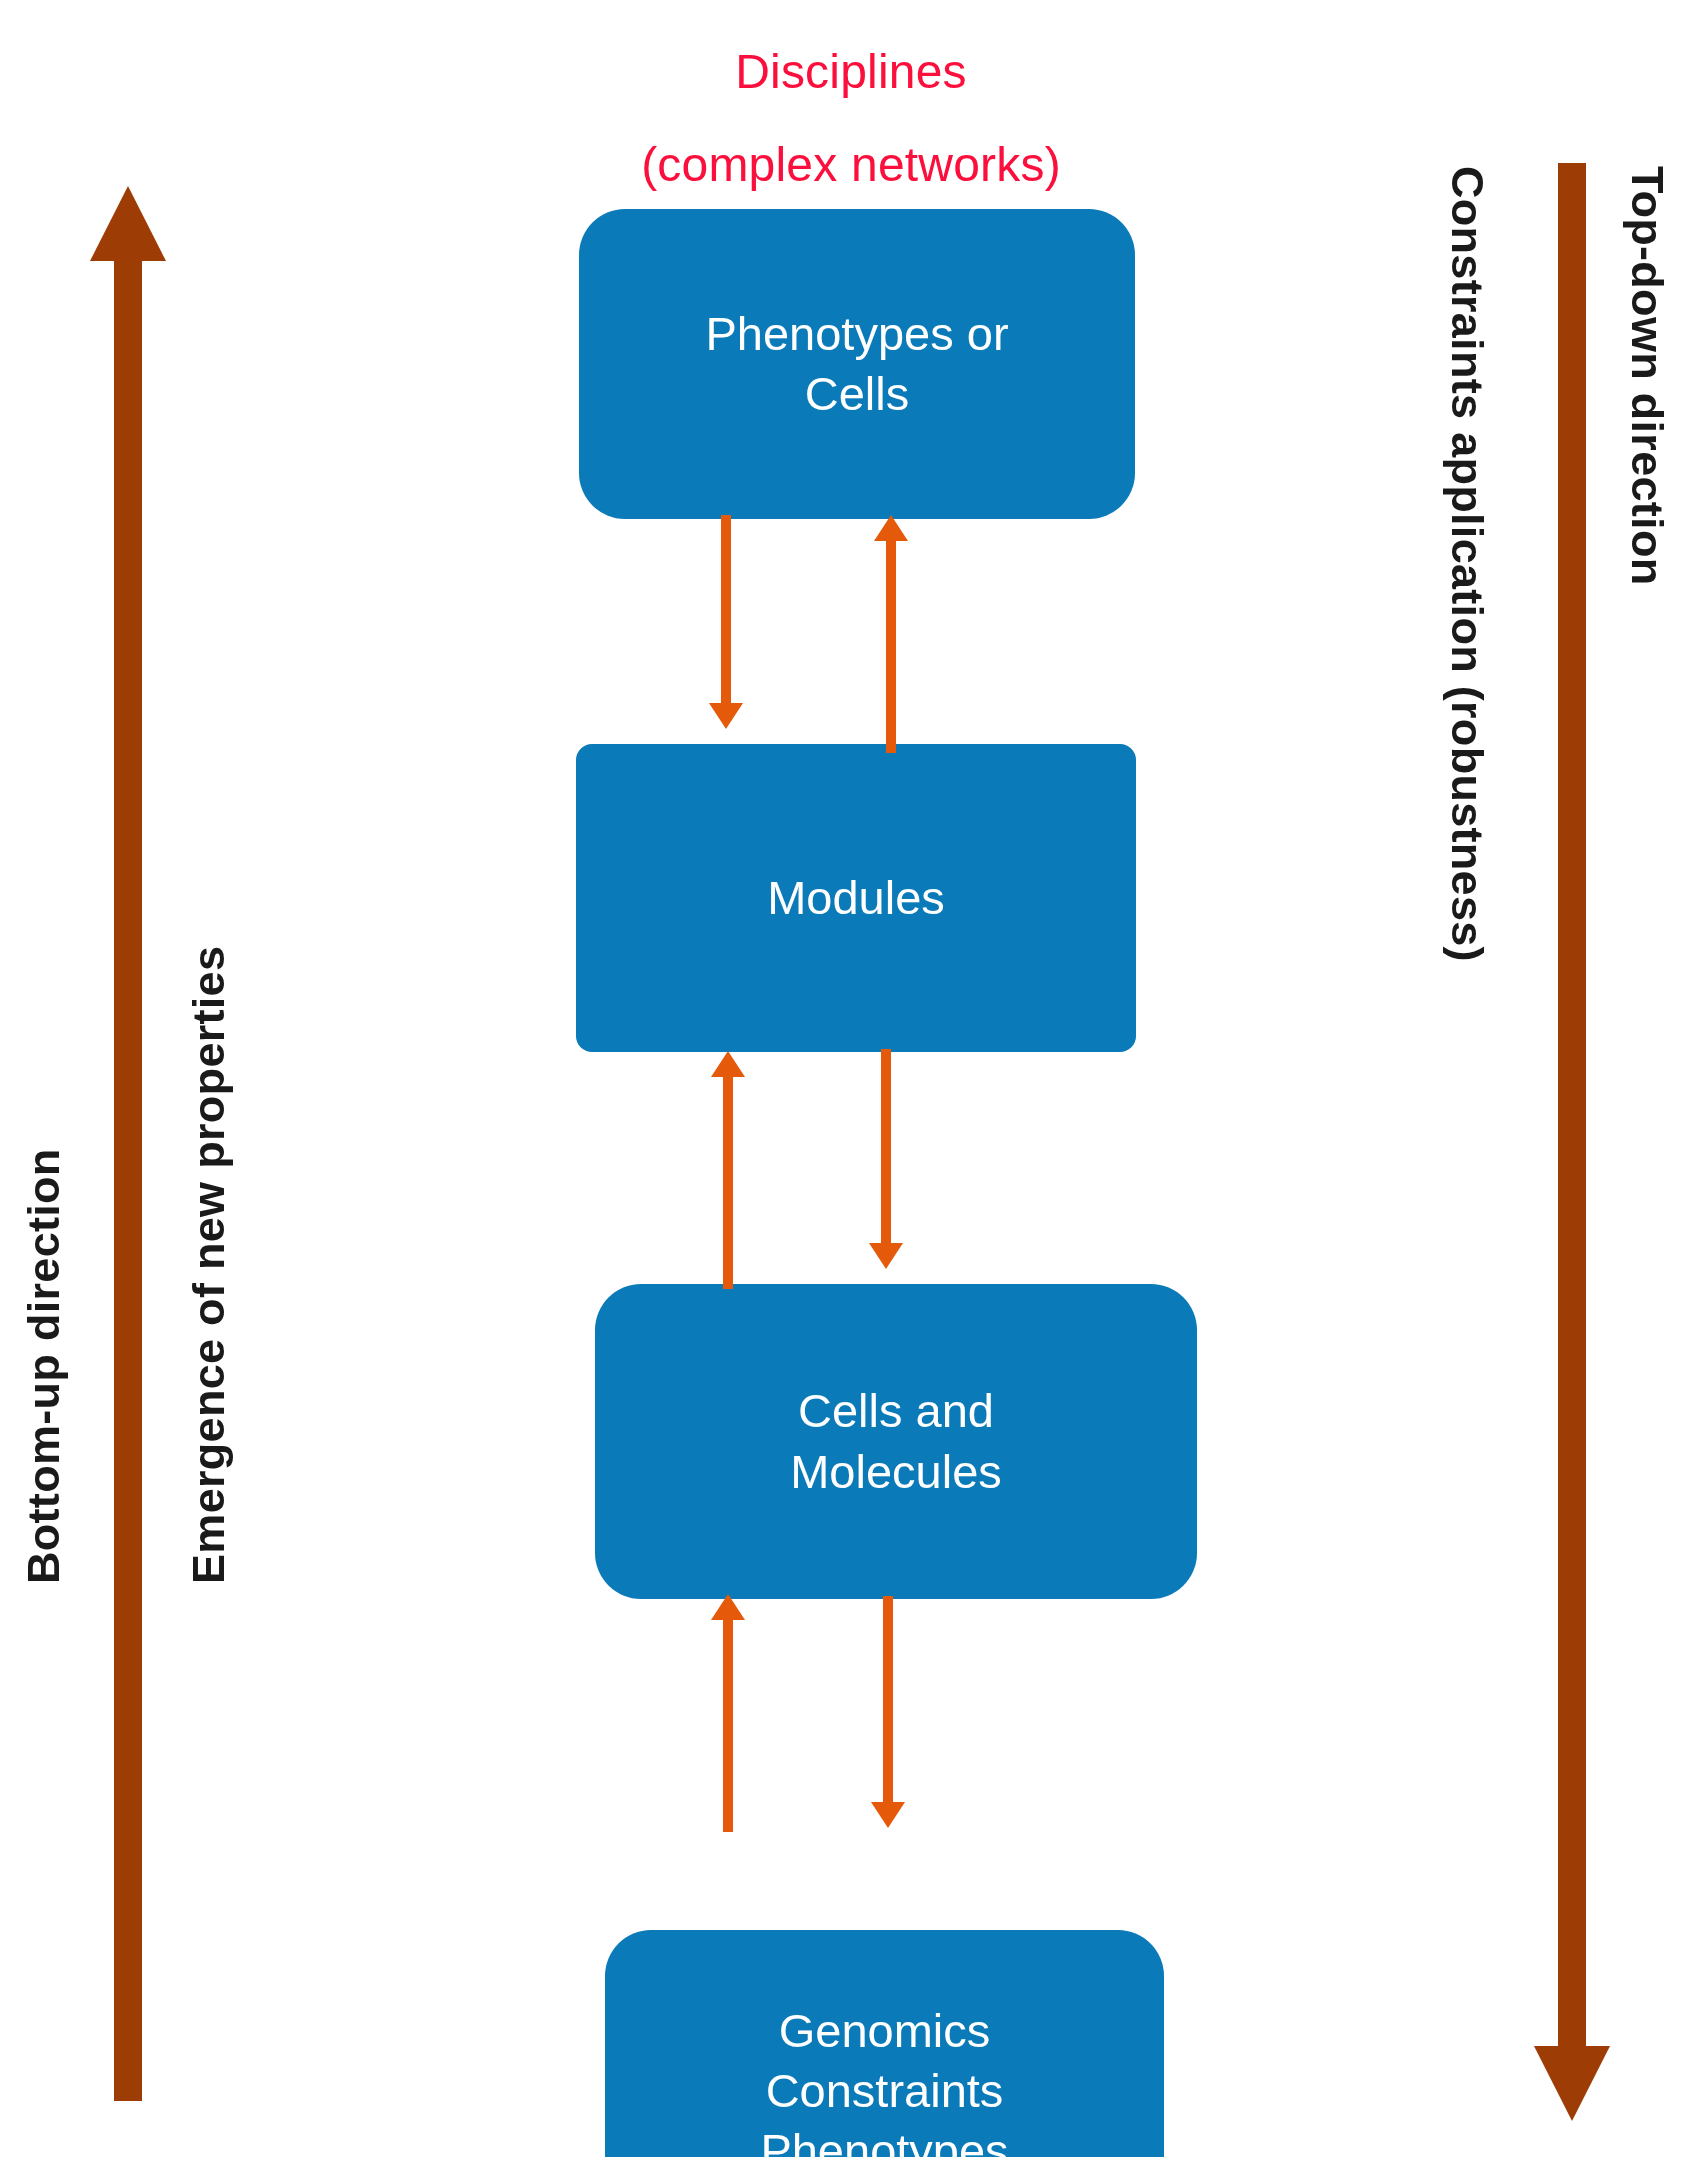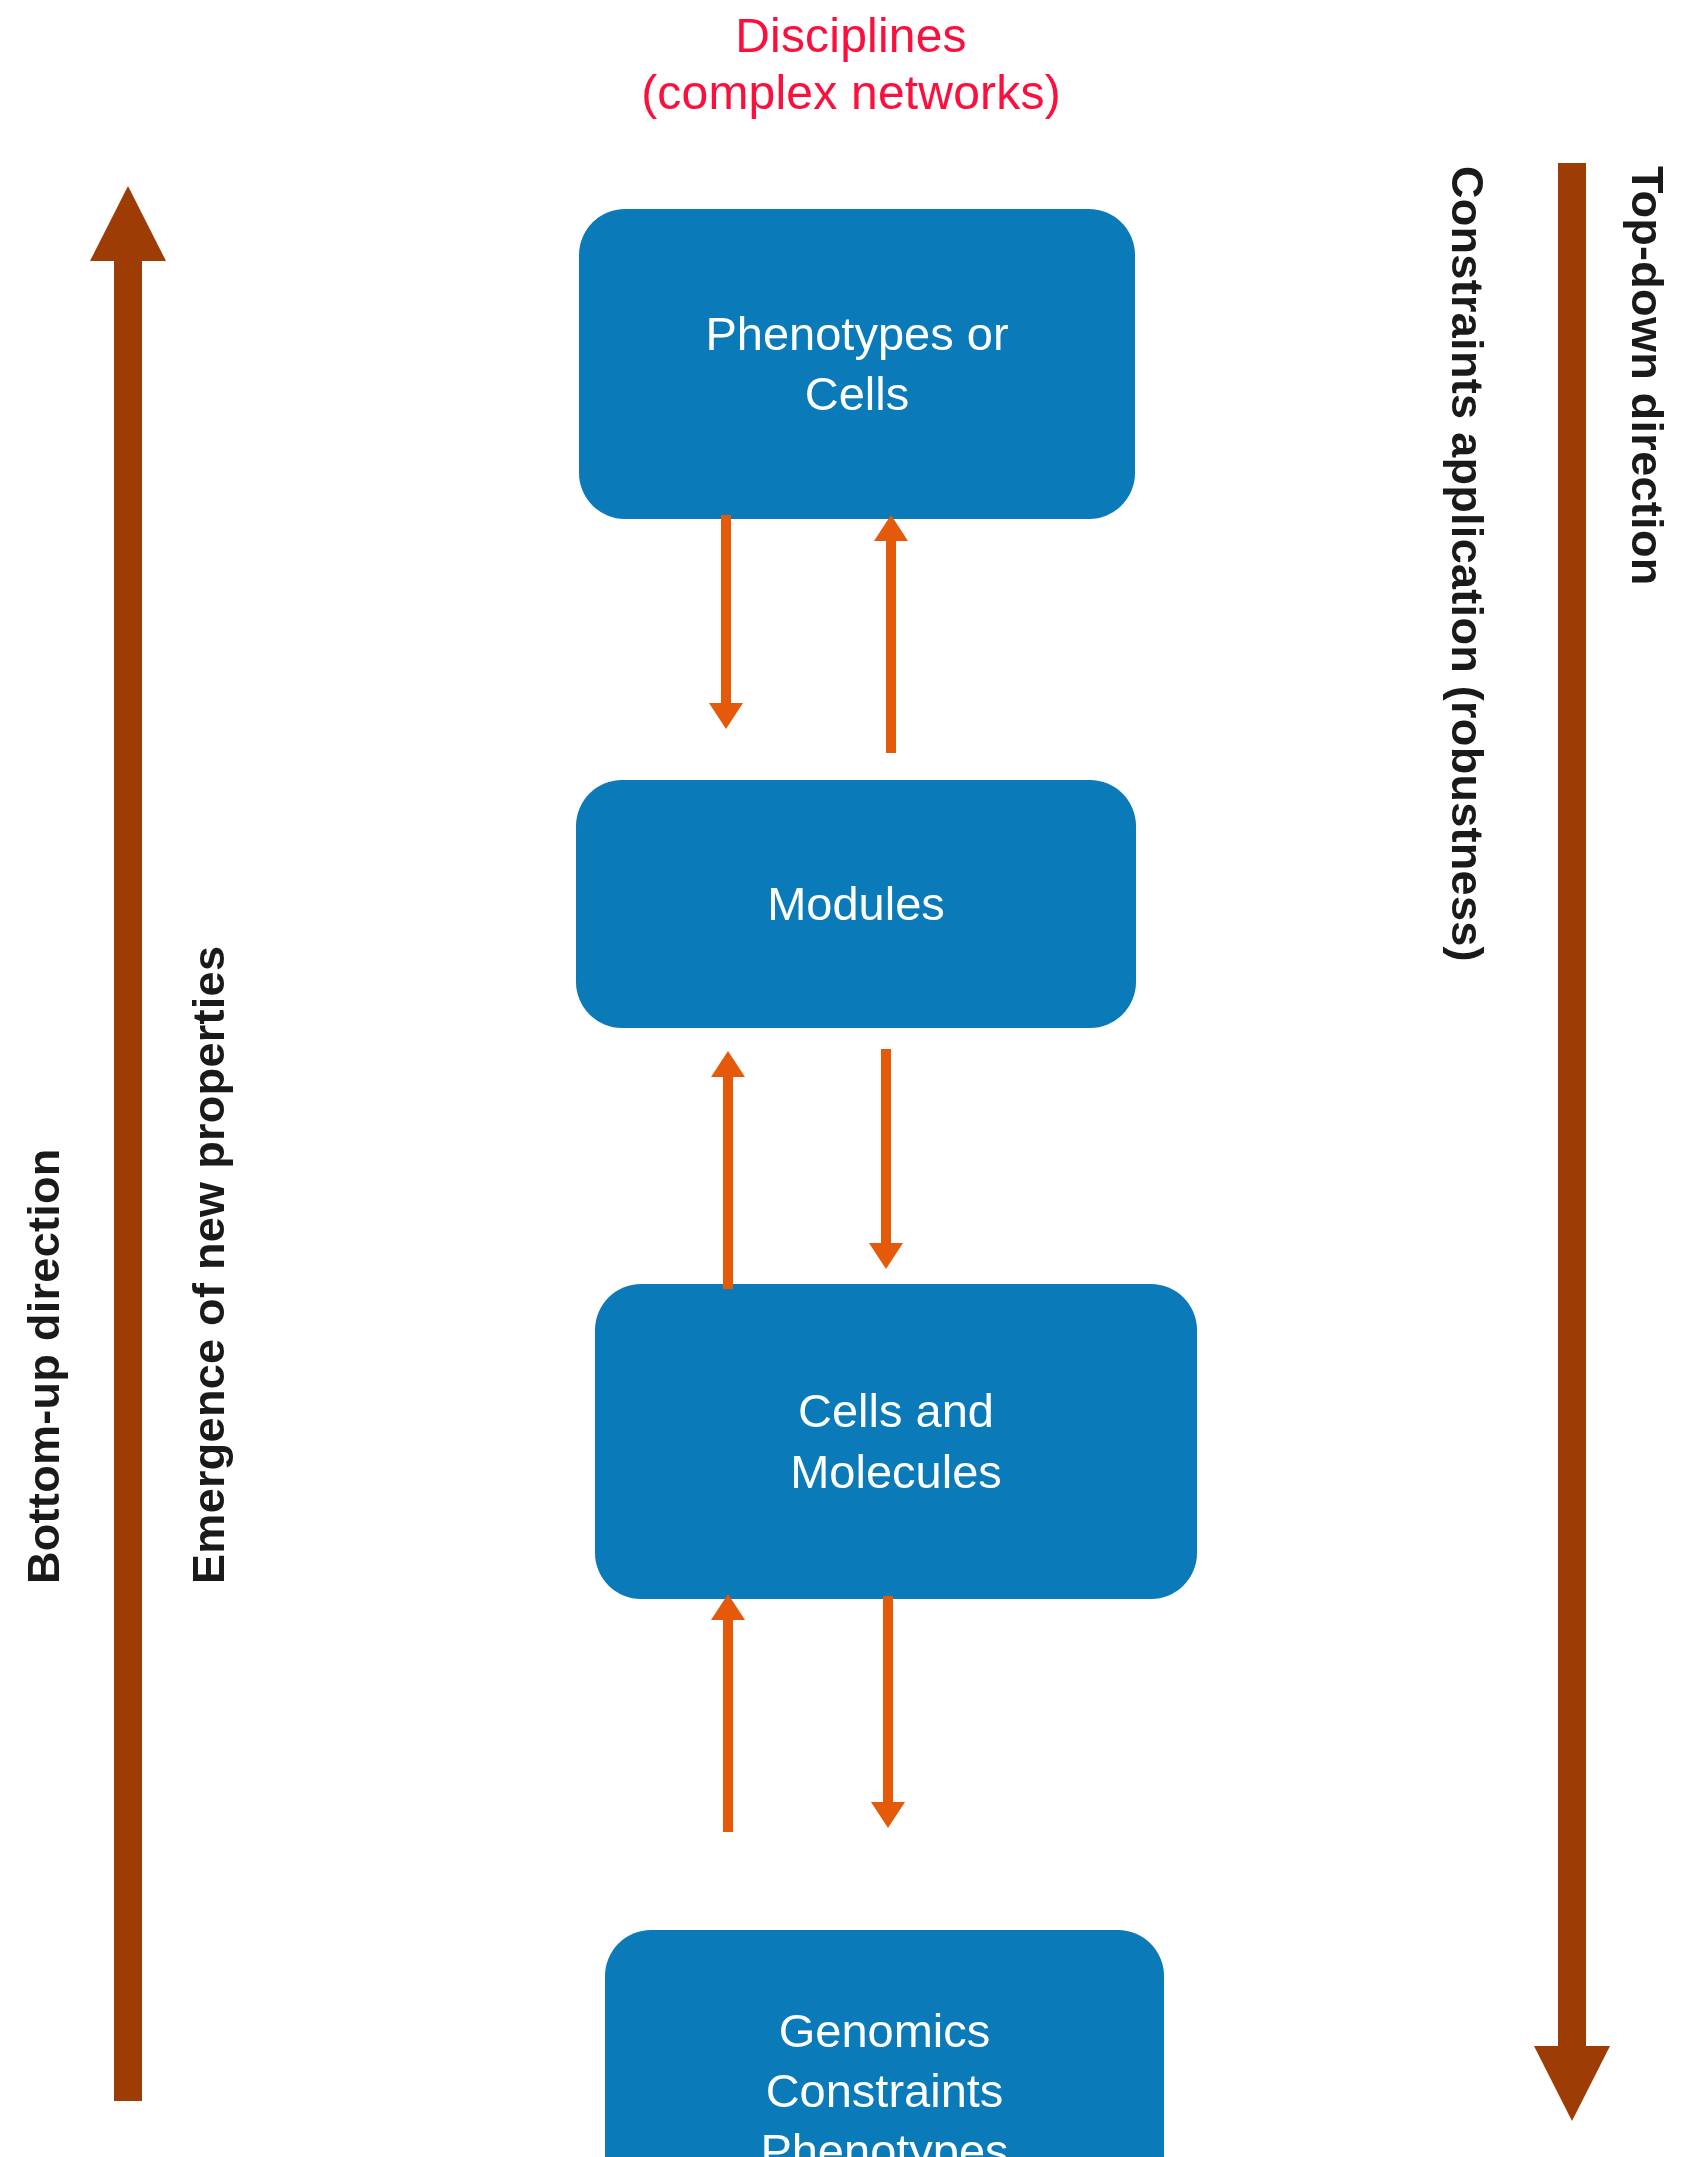--- a/index.html
+++ b/index.html
@@ -24,42 +24,42 @@
     left: 475px;
     top: 8px;
     width: 752px;
     text-align: center;
     color: #fb0f3c;
     font-size: 48px;
     line-height: 1.18;
     font-weight: 400;
     letter-spacing: 0.2px;
   }
-  .title .line { display: block; }
+  .title .line { display: block; margin-top: 36px; }
 
   
   .node {
     position: absolute;
     background: #0a7ab8;
     border-radius: 46px;
     color: #ffffff;
     display: flex;
     align-items: center;
     justify-content: center;
     text-align: center;
     font-size: 47px;
     line-height: 1.28;
     font-weight: 400;
     margin-left: 36px;
   }
   .node .txt { display: block; padding: 0 18px; }
   .node .txt span { display: block; }
 
   #node-phenotypes { left: 543px;  top: 209px;  width: 556px; height: 310px; }
-  #node-modules    { left: 540px;  top: 780px;  width: 560px; height: 248px; }
+  #node-modules    { left: 540px;  top: 744px;  width: 560px; height: 308px; border-radius: 16px; }
   #node-cells      { left: 559px;  top: 1284px; width: 602px; height: 315px; }
   #node-genomics   { left: 569px;  top: 1930px; width: 559px; height: 322px; }
 
   
   .oarrow {
     position: absolute;
     width: 0;
   }
   .oarrow .shaft {
     position: absolute;

